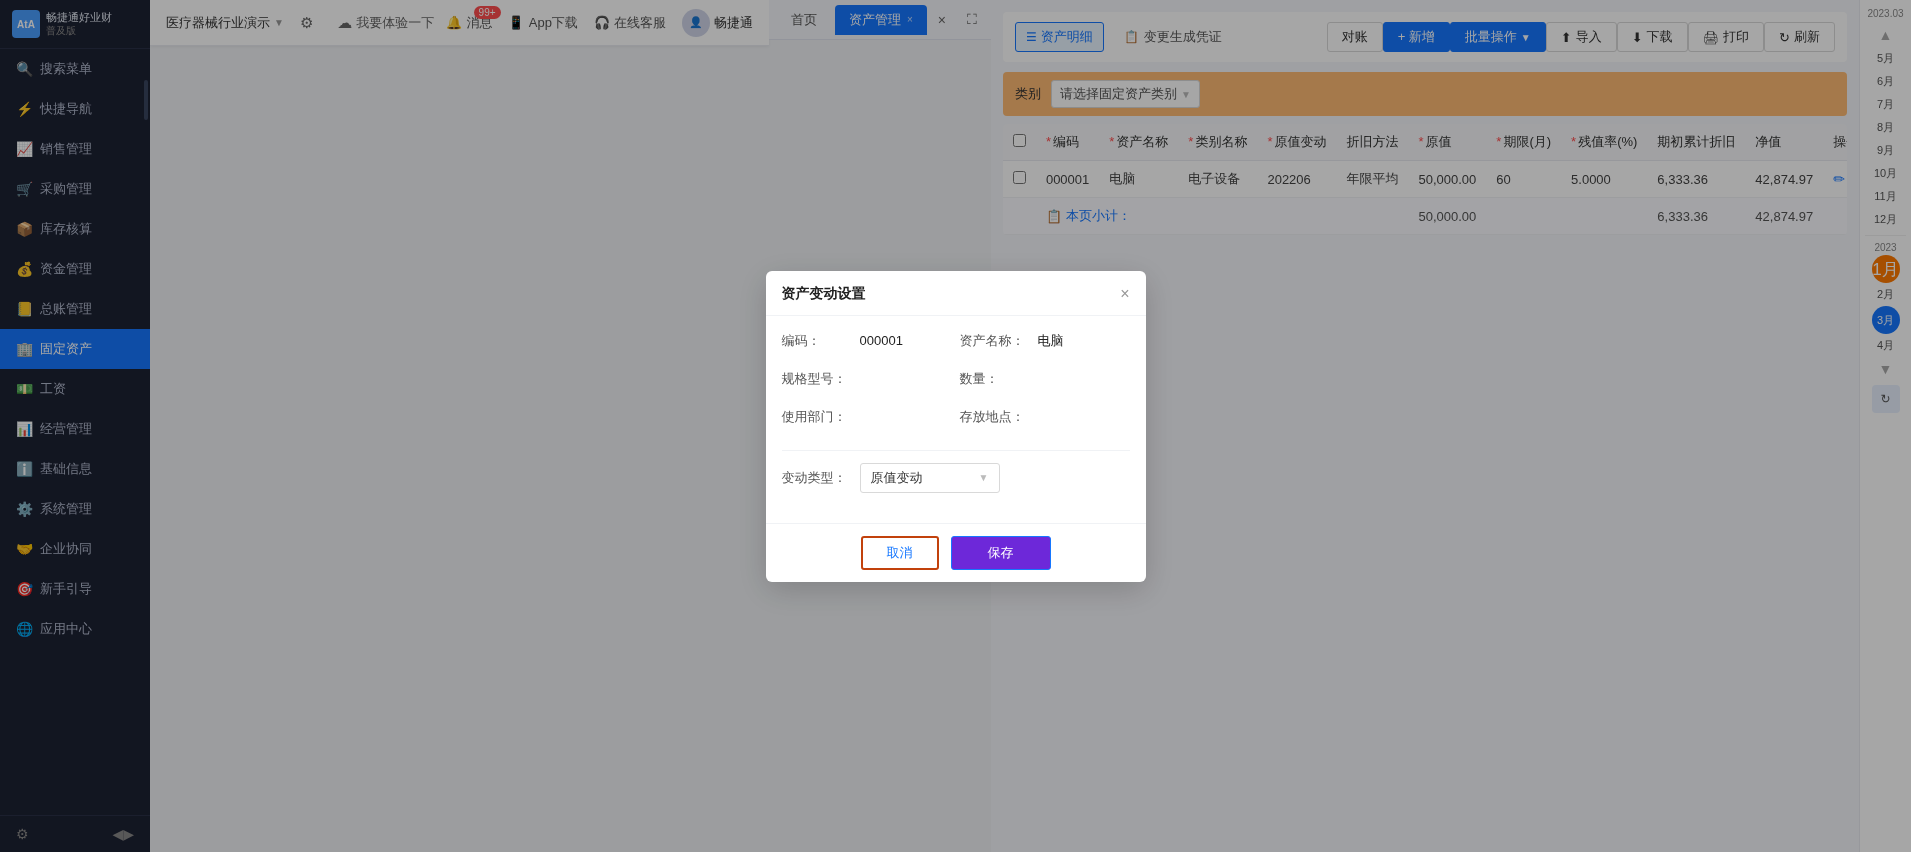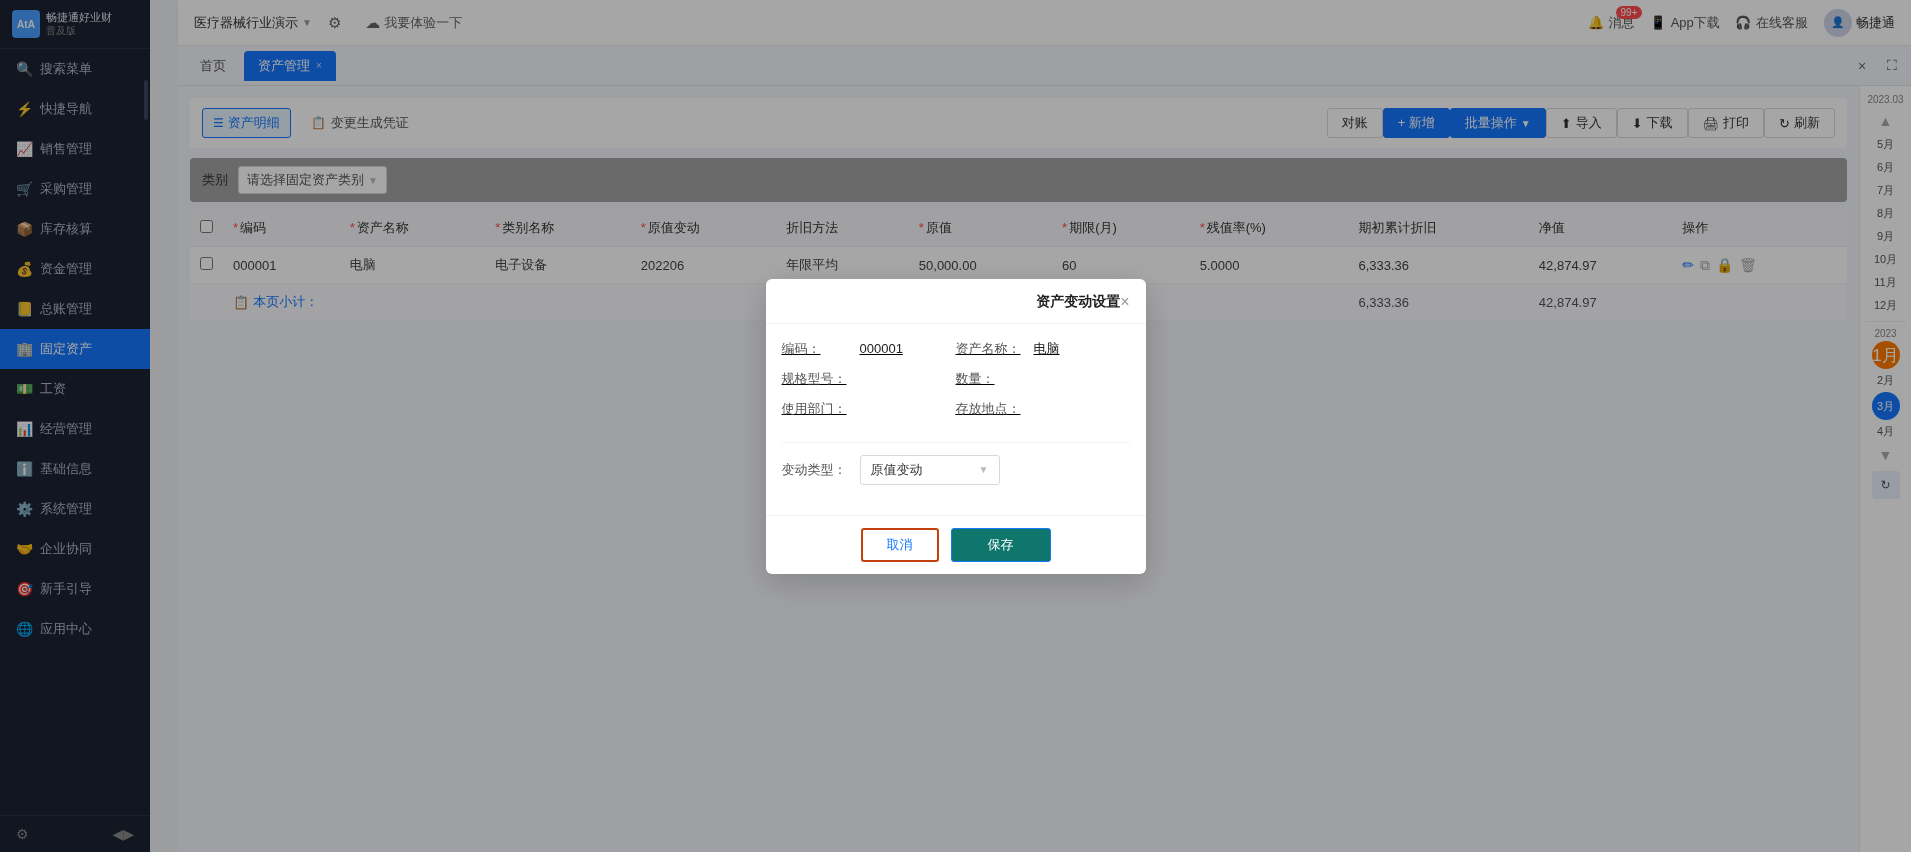--- a/index.html
+++ b/index.html
@@ -14,21 +14,21 @@
     .sidebar-scroll { flex: 1; overflow-y: auto; }
     .sidebar-scroll::-webkit-scrollbar { width: 4px; }
     .sidebar-scroll::-webkit-scrollbar-thumb { background: #3a4260; }
     .sidebar-item { display: flex; align-items: center; gap: 8px; padding: 11px 16px; cursor: pointer; font-size: 13px; color: #b0b8cc; }
     .sidebar-item.active { background: #1677ff; color: #fff; }
     .sidebar-item-icon { font-size: 14px; width: 16px; text-align: center; }
     .sidebar-footer { padding: 10px 16px; display: flex; align-items: center; gap: 10px; border-top: 1px solid #2a3147; }
     .sidebar-footer-icon { font-size: 14px; cursor: pointer; color: #888; }
 
     
-    .main { flex: 1; display: flex; flex-direction: column; overflow: hidden; padding-left: 28px; }
+    .main { flex: 1; display: flex; flex-direction: row; overflow: hidden; }
 
     
     .topbar { height: 46px; background: #fff; display: flex; align-items: center; padding: 0 16px; gap: 12px; border-bottom: 1px solid #e8eaf0; flex-shrink: 0; box-shadow: 0 1px 3px rgba(0,0,0,0.06); }
     .topbar-company { display: flex; align-items: center; gap: 4px; font-size: 13px; color: #333; cursor: pointer; }
     .topbar-settings { color: #666; font-size: 15px; cursor: pointer; padding: 4px; }
     .topbar-experience { display: flex; align-items: center; gap: 4px; color: #666; font-size: 13px; cursor: pointer; margin-left: 8px; }
     .topbar-experience-icon { font-size: 15px; }
     .topbar-right { margin-left: auto; display: flex; align-items: center; gap: 16px; }
     .topbar-action { display: flex; align-items: center; gap: 4px; cursor: pointer; color: #555; font-size: 13px; position: relative; }
     .badge { background: #ff4d4f; color: #fff; border-radius: 10px; font-size: 10px; padding: 1px 5px; position: absolute; top: -8px; right: -8px; }
@@ -53,21 +53,21 @@
     .toolbar-tab { display: flex; align-items: center; gap: 4px; padding: 5px 10px; border-radius: 3px; cursor: pointer; font-size: 13px; color: #555; border: 1px solid transparent; }
     .toolbar-tab.active { background: #e8f4ff; border-color: #1677ff; color: #1677ff; }
     .toolbar-tab-icon { font-size: 12px; }
     .toolbar-right { margin-left: auto; display: flex; align-items: center; }
     .btn { padding: 5px 14px; border-radius: 3px; cursor: pointer; font-size: 13px; border: 1px solid #d9d9d9; background: #fff; color: #333; display: flex; align-items: center; gap: 4px; }
     .btn-primary { background: #1677ff; color: #fff; border-color: #1677ff; }
     .btn-batch { background: #1677ff; color: #fff; border-color: #1677ff; }
     .chevron { font-size: 10px; }
 
     
-    .filter-row { background: #a3a3a3; border-radius: 4px; padding: 8px 12px; display: flex; align-items: center; gap: 10px; margin-bottom: 8px; }
+    .filter-row { background: #fdba74; border-radius: 4px; padding: 8px 12px; display: flex; align-items: center; gap: 10px; margin-bottom: 8px; }
     .filter-label { font-size: 13px; color: #333; }
     .filter-select { display: flex; align-items: center; gap: 4px; border: 1px solid #d9d9d9; border-radius: 3px; padding: 4px 8px; cursor: pointer; font-size: 13px; color: #555; background: #fff; min-width: 80px; }
 
     
     .table-wrap { background: #fff; border-radius: 4px; overflow: auto; }
     table { width: 100%; border-collapse: collapse; font-size: 13px; }
     th { background: #f7f8fa; padding: 9px 10px; text-align: left; font-weight: 500; color: #333; border-bottom: 1px solid #e8eaf0; white-space: nowrap; }
     td { padding: 9px 10px; color: #444; border-bottom: 1px solid #f0f2f5; white-space: nowrap; }
     .required-star { color: #ff4d4f; margin-right: 2px; }
     .table-footer { background: #fff; padding: 8px 12px; display: flex; align-items: center; gap: 8px; border-top: 1px solid #f0f2f5; color: #666; font-size: 13px; }
@@ -81,36 +81,36 @@
     .cal-year { color: #888; font-size: 10px; margin-bottom: 4px; }
     .cal-month { padding: 4px 6px; cursor: pointer; border-radius: 3px; text-align: center; color: #555; font-size: 11px; width: 40px; }
     .cal-month.active { background: #1677ff; color: #fff; border-radius: 50%; width: 28px; height: 28px; display: flex; align-items: center; justify-content: center; padding: 0; font-size: 11px; }
     .cal-month.current { background: #ff7a00; color: #fff; border-radius: 50%; width: 28px; height: 28px; display: flex; align-items: center; justify-content: center; padding: 0; font-size: 17px; }
     .cal-divider { width: 80%; height: 1px; background: #f0f0f0; margin: 4px 0; }
     .cal-nav { color: #aaa; cursor: pointer; font-size: 14px; padding: 4px; }
 
     
     .modal-overlay { position: fixed; top: 0; left: 0; right: 0; bottom: 0; background: rgba(0,0,0,0.35); display: flex; align-items: center; justify-content: center; z-index: 1000; }
     .modal { background: #fff; border-radius: 6px; width: 380px; box-shadow: 0 8px 32px rgba(0,0,0,0.18); }
-    .modal-header { padding: 14px 16px 12px; border-bottom: 1px solid #f0f2f5; display: flex; align-items: center; justify-content: flex-end; }
+    .modal-header { padding: 14px 16px 12px; border-bottom: 1px solid #f0f2f5; display: flex; align-items: center; justify-content: space-between; }
     .modal-title { font-size: 14px; font-weight: 600; color: #222; }
     .modal-close { cursor: pointer; color: #999; font-size: 16px; }
     .modal-body { padding: 16px; }
     .modal-row { display: flex; align-items: center; gap: 8px; margin-bottom: 12px; font-size: 13px; }
     .modal-label { color: #555; min-width: 70px; }
     .modal-value { color: #222; }
     .modal-divider { height: 1px; background: #f0f2f5; margin: 12px 0; }
     .modal-form-row { display: flex; align-items: center; gap: 8px; margin-bottom: 14px; }
     .modal-form-label { color: #555; min-width: 70px; font-size: 13px; }
     .modal-select { display: flex; align-items: center; border: 1px solid #d9d9d9; border-radius: 3px; padding: 5px 10px; cursor: pointer; font-size: 13px; color: #333; min-width: 140px; gap: 8px; }
     .modal-input { border: 1px solid #d9d9d9; border-radius: 3px; padding: 5px 10px; font-size: 13px; color: #333; min-width: 140px; outline: none; }
     .modal-input::placeholder { color: #bbb; }
     .modal-footer { padding: 12px 16px; display: flex; justify-content: center; gap: 12px; border-top: 1px solid #f0f2f5; }
     .btn-cancel { background: #fff; border: 2px solid #c2410c; color: #1677ff; padding: 6px 24px; border-radius: 3px; cursor: pointer; font-size: 13px; }
-    .btn-save { background: #0f766e; border: 1px solid #1677ff; color: #fff; padding: 6px 36px; border-radius: 3px; cursor: pointer; font-size: 13px; }
+    .btn-save { background: #6d28d9; border: 1px solid #1677ff; color: #fff; padding: 6px 36px; border-radius: 3px; cursor: pointer; font-size: 13px; }
   </style>
 </head>
 <body>
 
 <div class="sidebar">
   <div class="sidebar-logo">
     <div class="sidebar-logo-icon">AtA</div>
     <div>
       <div class="sidebar-logo-text">畅捷通好业财</div>
       <div class="sidebar-logo-sub">普及版</div>
@@ -368,21 +368,21 @@
 </div>
 
 <div class="modal-overlay">
   <div class="modal">
     <div class="modal-header">
       <span class="modal-title">资产变动设置</span>
       <span class="modal-close">×</span>
     </div>
     <div class="modal-body">
 
-      <div style="display:grid;grid-template-columns:1fr 1fr;margin-bottom:8px;text-decoration:underline;">
+      <div style="display:grid;grid-template-columns:1fr 1fr;gap:8px;margin-bottom:8px;">
         <div class="modal-row">
           <span class="modal-label">编码：</span>
           <span class="modal-value">000001</span>
         </div>
         <div class="modal-row">
           <span class="modal-label">资产名称：</span>
           <span class="modal-value">电脑</span>
         </div>
         <div class="modal-row">
           <span class="modal-label">规格型号：</span>

